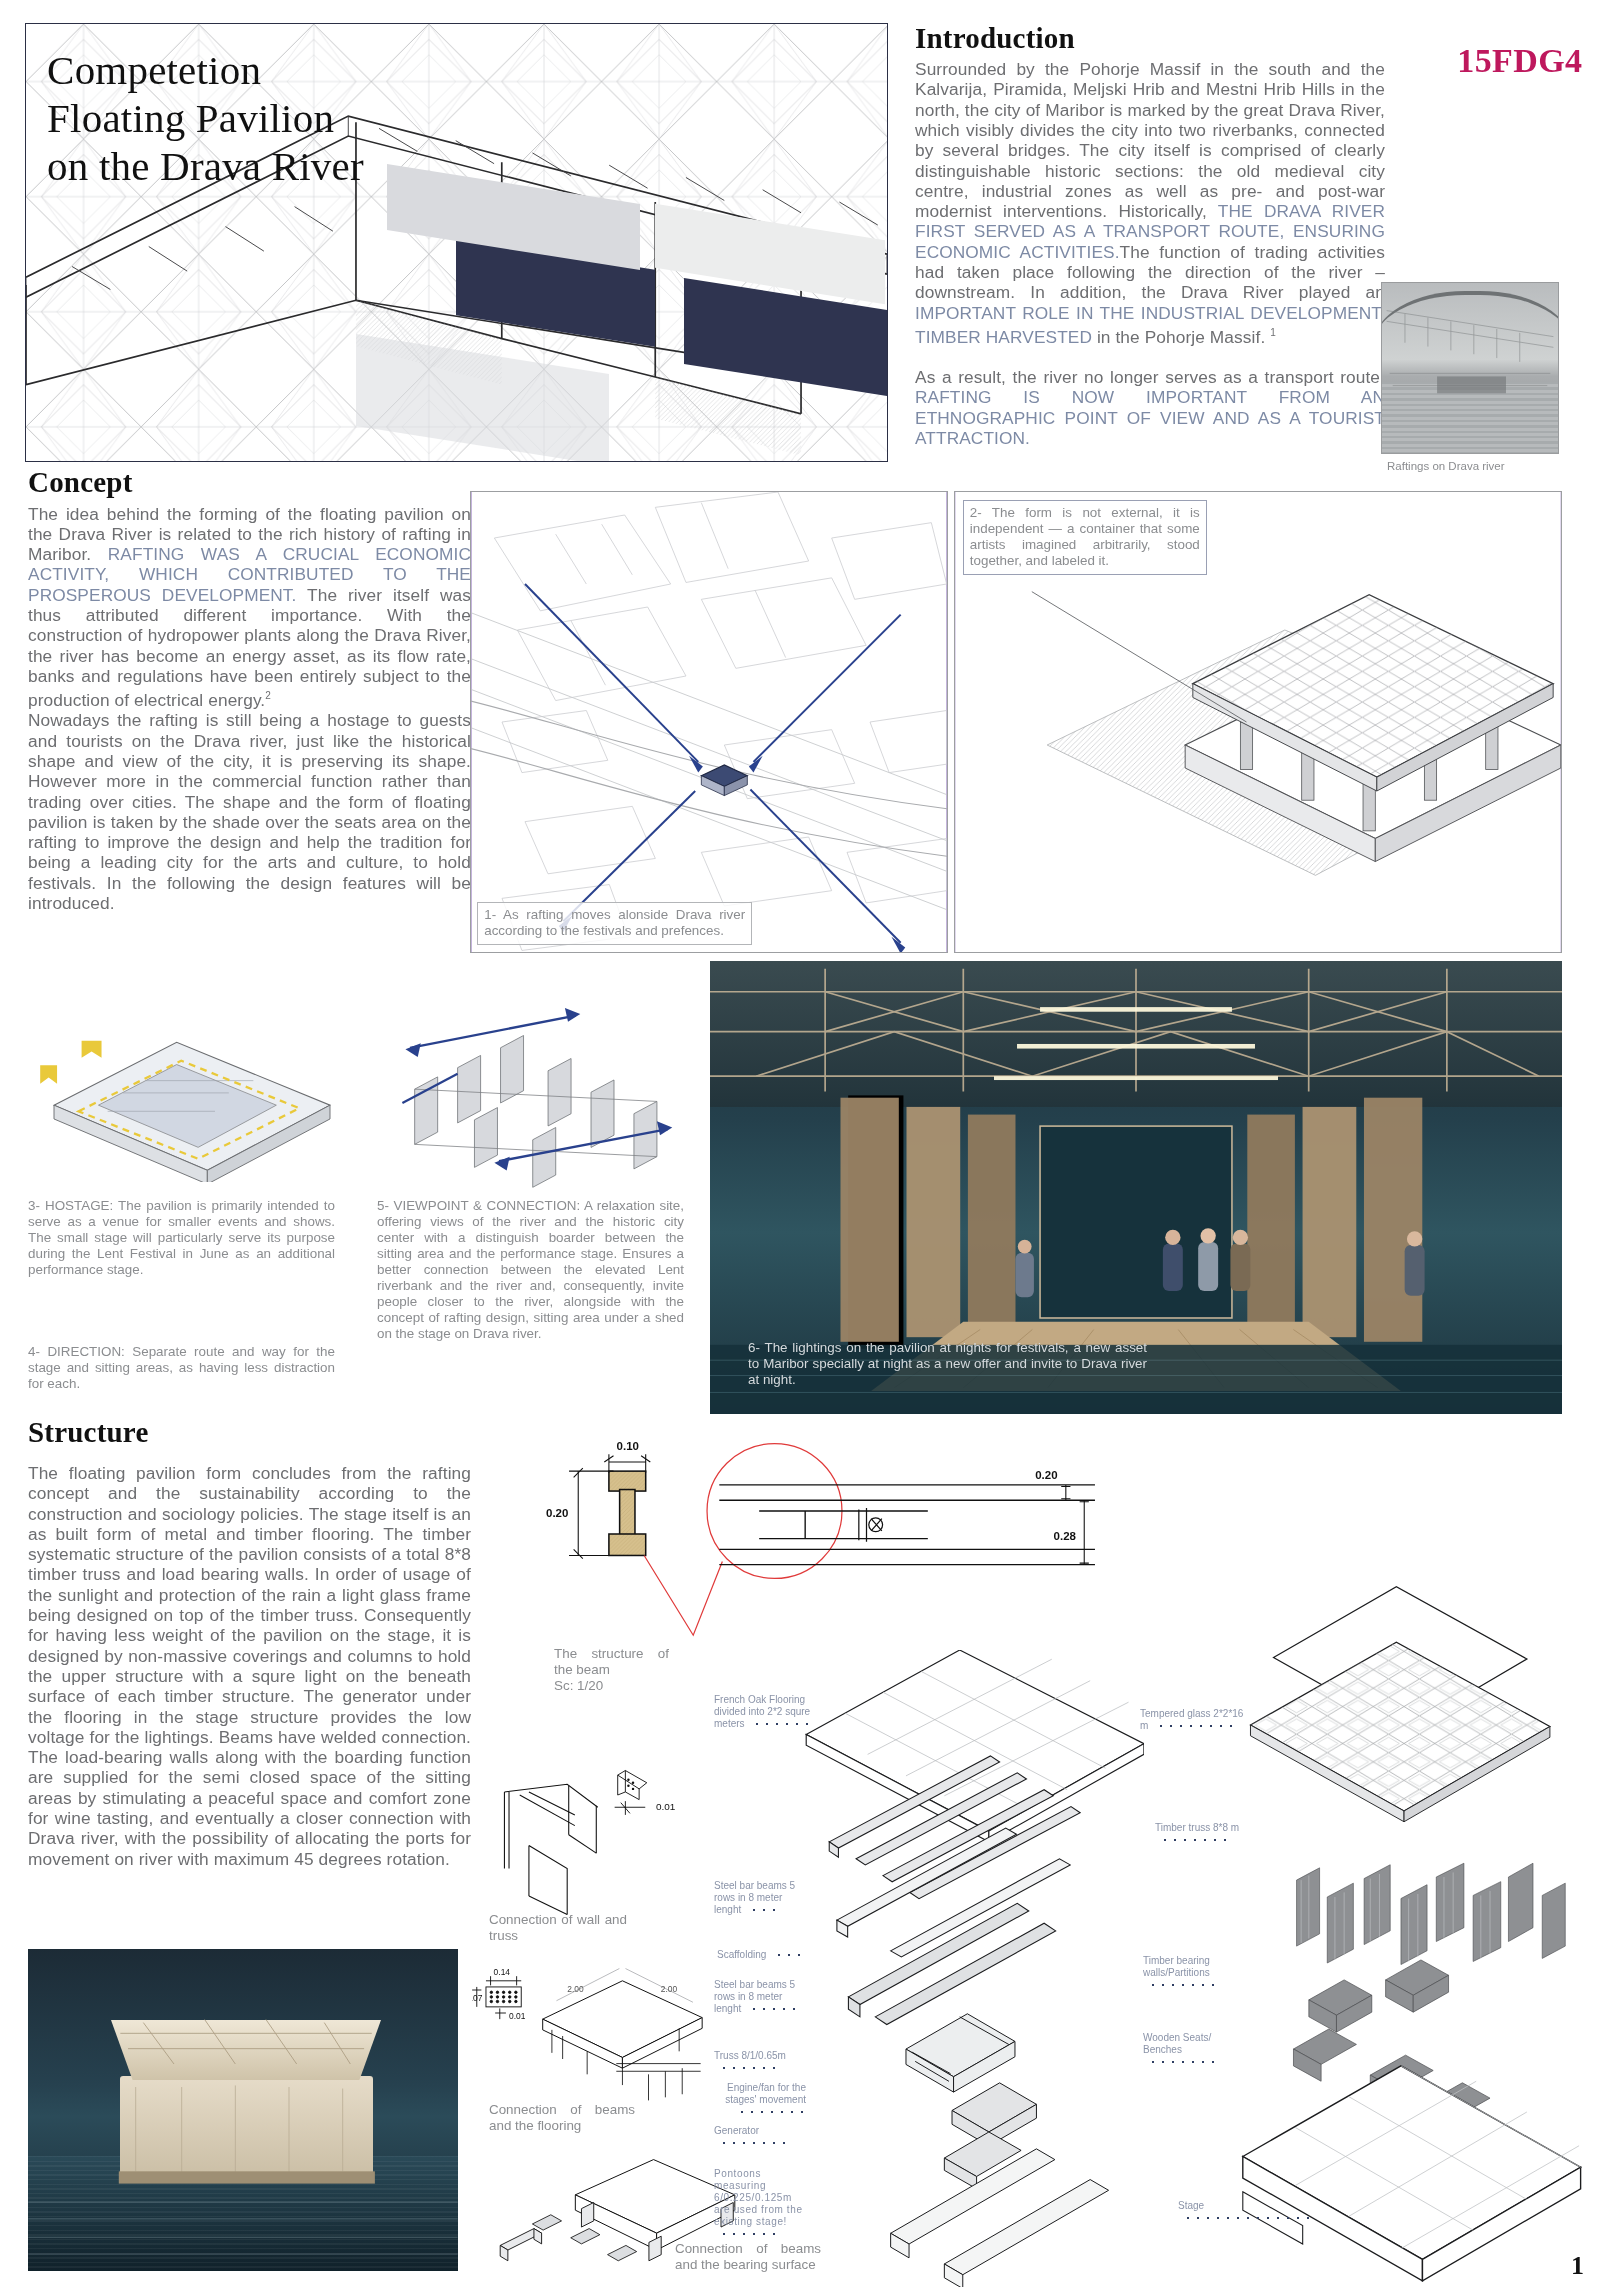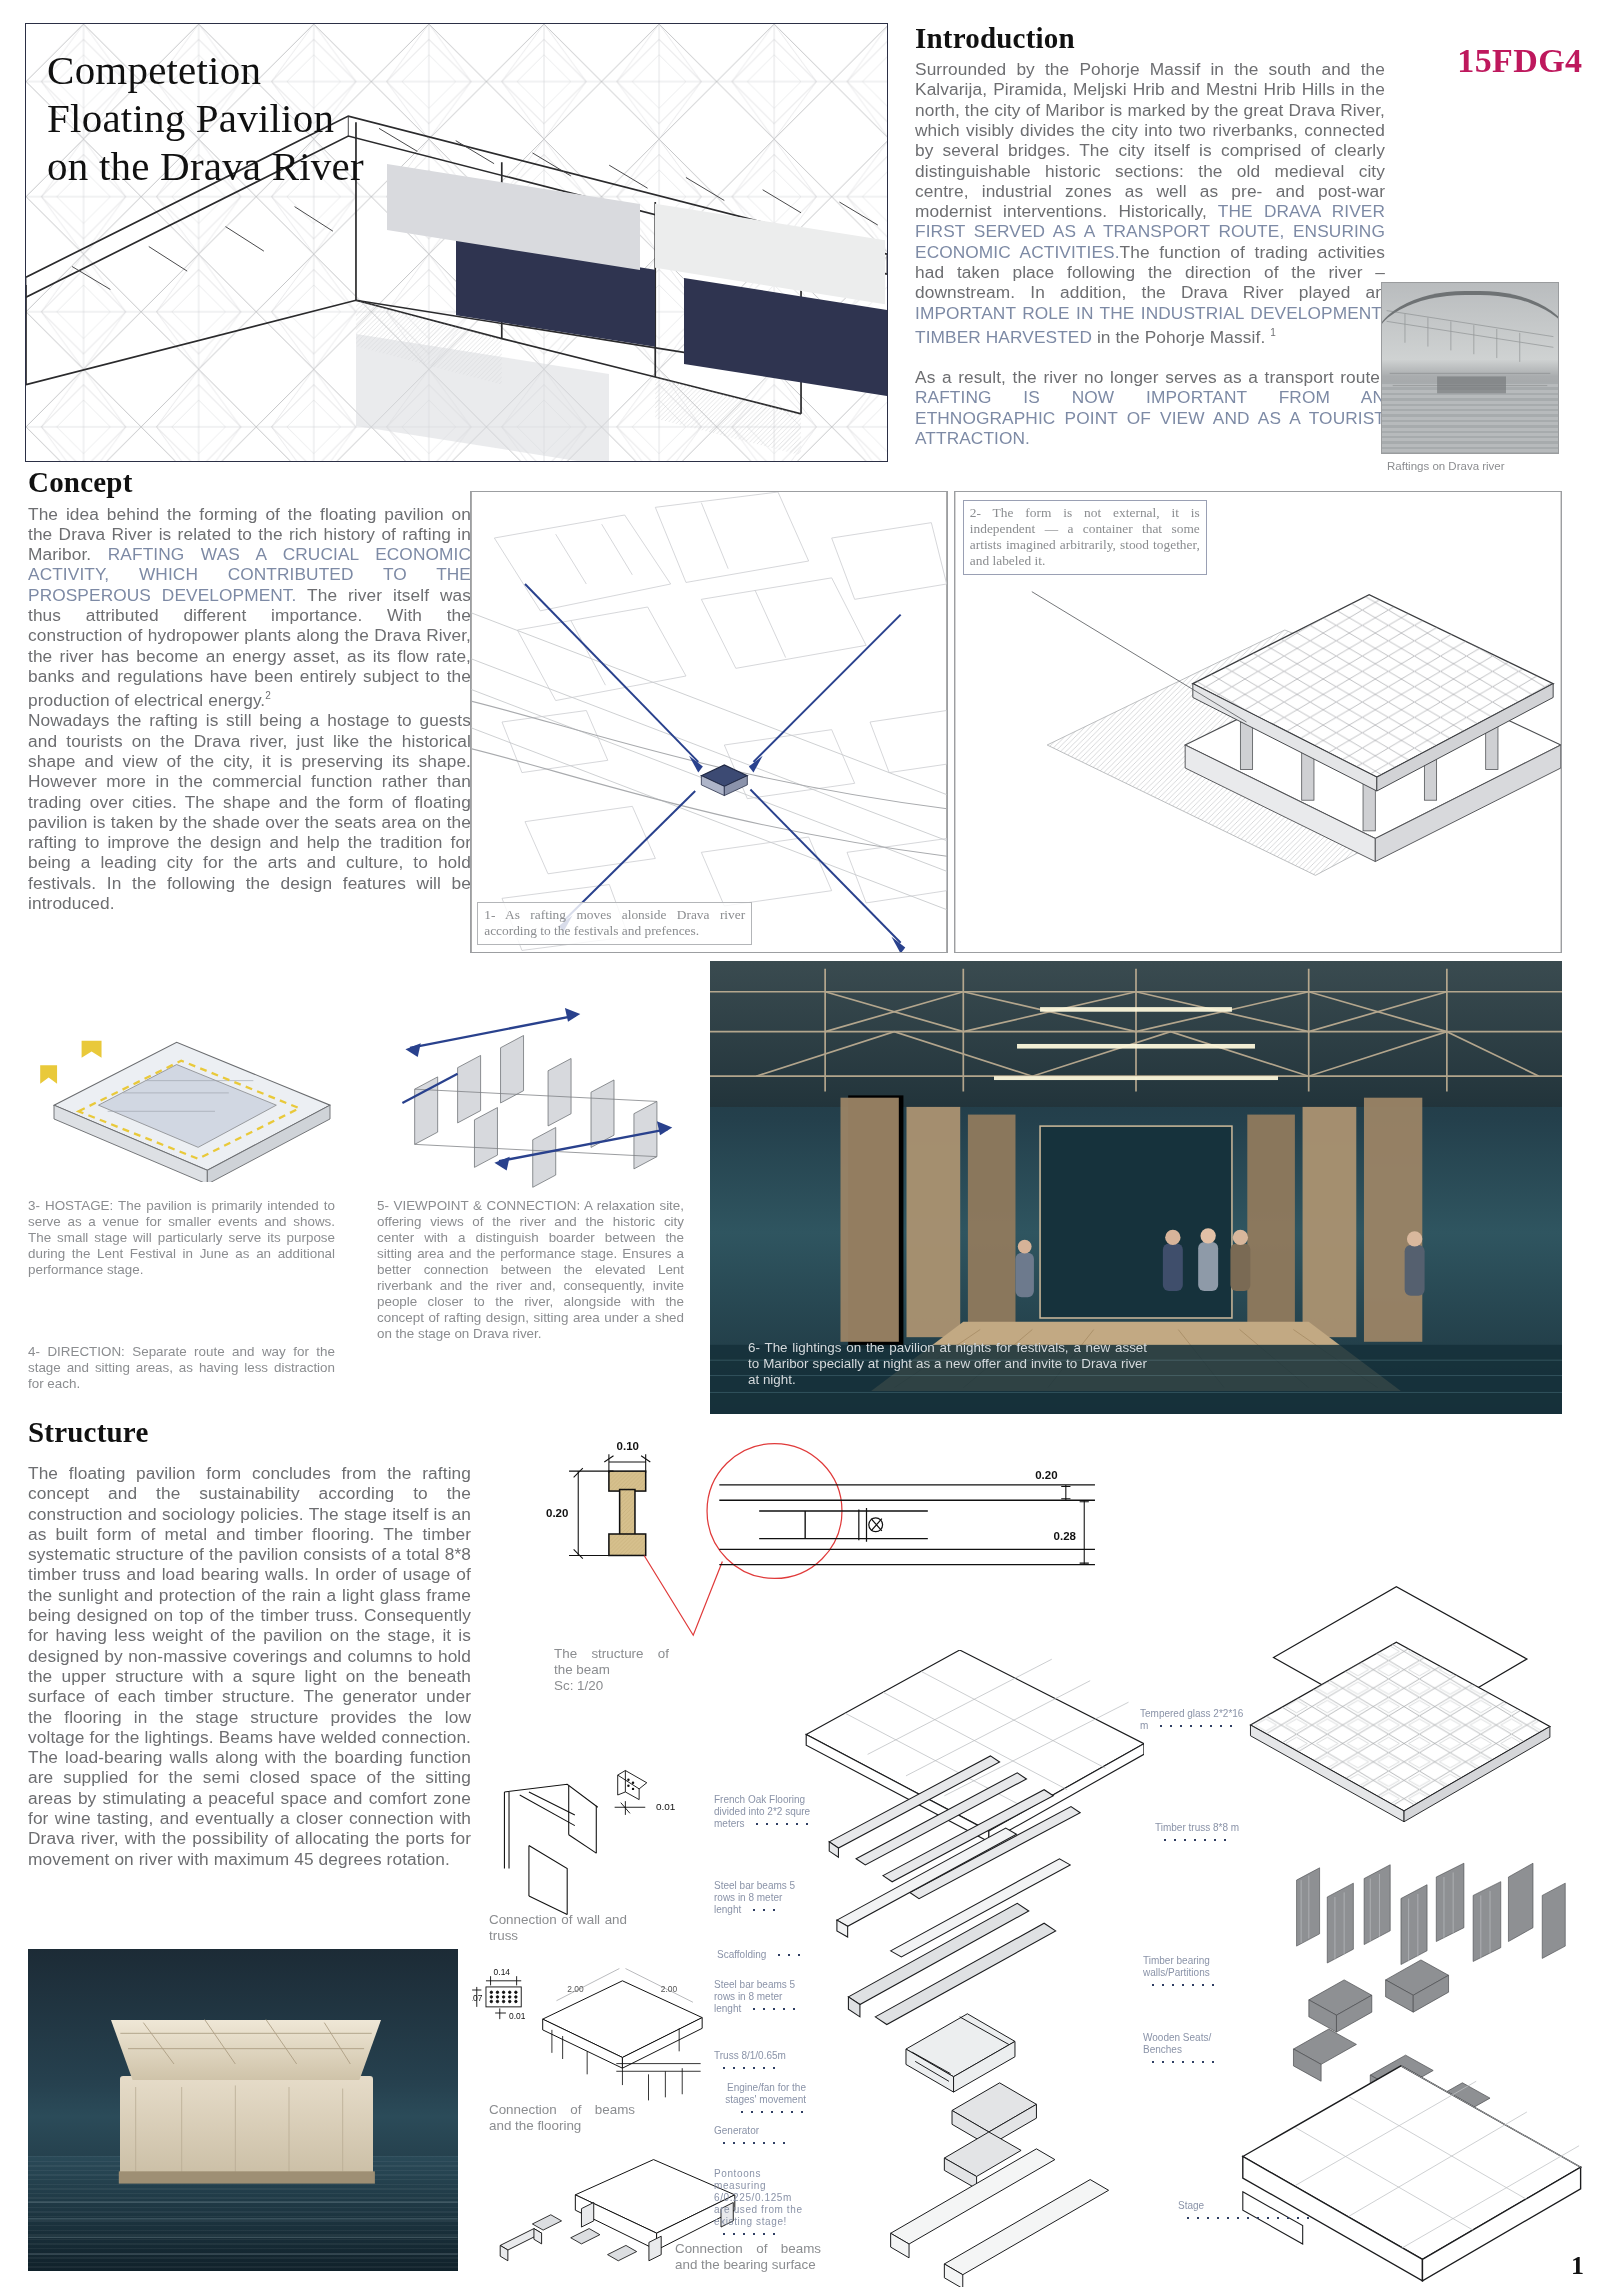--- a/index.html
+++ b/index.html
@@ -70,21 +70,21 @@
   }
   #rafting-caption{
     position:absolute;left:1387px;top:460px;width:173px;
     font-size:11.5px;color:#8b8d90;
   }
 
   
   #concept{position:absolute;left:28px;top:466px;width:445px;}
   #concept .body-txt{width:443px;}
 
-  .framebox{position:absolute;border:1.2px solid #9c9ea1;background:#000000;overflow:hidden;font-family:Liberation Serif, serif;}
+  .framebox{position:absolute;border:1.2px solid #9c9ea1;background:#4c1d95;overflow:hidden;}
 
   #map-frame{left:470px;top:491px;width:476px;height:460px;}
   #axon-frame{left:954px;top:491px;width:606px;height:460px;}
 
   .capbox{
     position:absolute;border:1.2px solid #b3b5b8;background:rgba(255,255,255,.82);
     padding:4.6px 6.1px;
   }
 
   
@@ -676,21 +676,21 @@
 
       <g stroke="#1b1c1e" stroke-width="1.3" fill="#f4f5f5">
         <polygon points="230,760 420,650 444,664 254,774"></polygon>
         <polygon points="230,760 230,778 254,792 254,774"></polygon>
         <polygon points="300,800 490,690 514,704 324,814"></polygon>
         <polygon points="300,800 300,818 324,832 324,814"></polygon>
       </g>
     </svg>
   </div>
 
-  <div class="lbl tiny" style="left:714px;top:1794px;width:100px;">
+  <div class="lbl tiny" style="left:714px;top:1694px;width:100px;">
     <span>French Oak Flooring divided into 2*2 squre meters</span>
     <span class="leader" style="width:61px"></span>
   </div>
   <div class="lbl tiny" style="left:714px;top:1880px;width:92px;">
     <span>Steel bar beams 5 rows in 8 meter lenght</span>
     <span class="leader" style="width:32px"></span>
   </div>
   <div class="lbl tiny" style="left:717px;top:1949px;width:100px;">
     <span>Scaffolding</span>
     <span class="leader" style="width:31px"></span>

